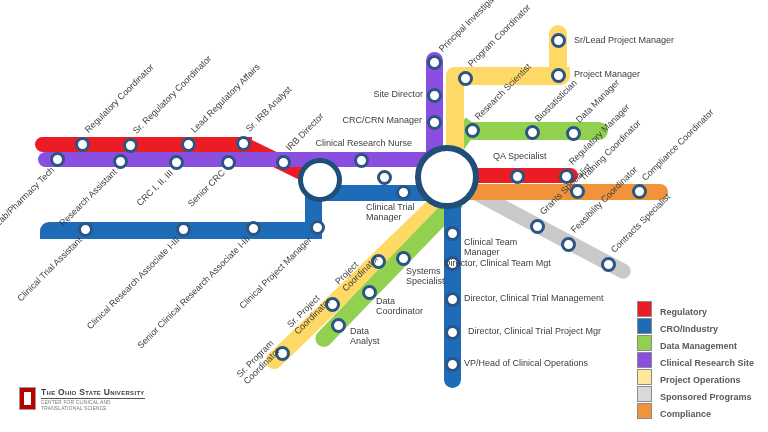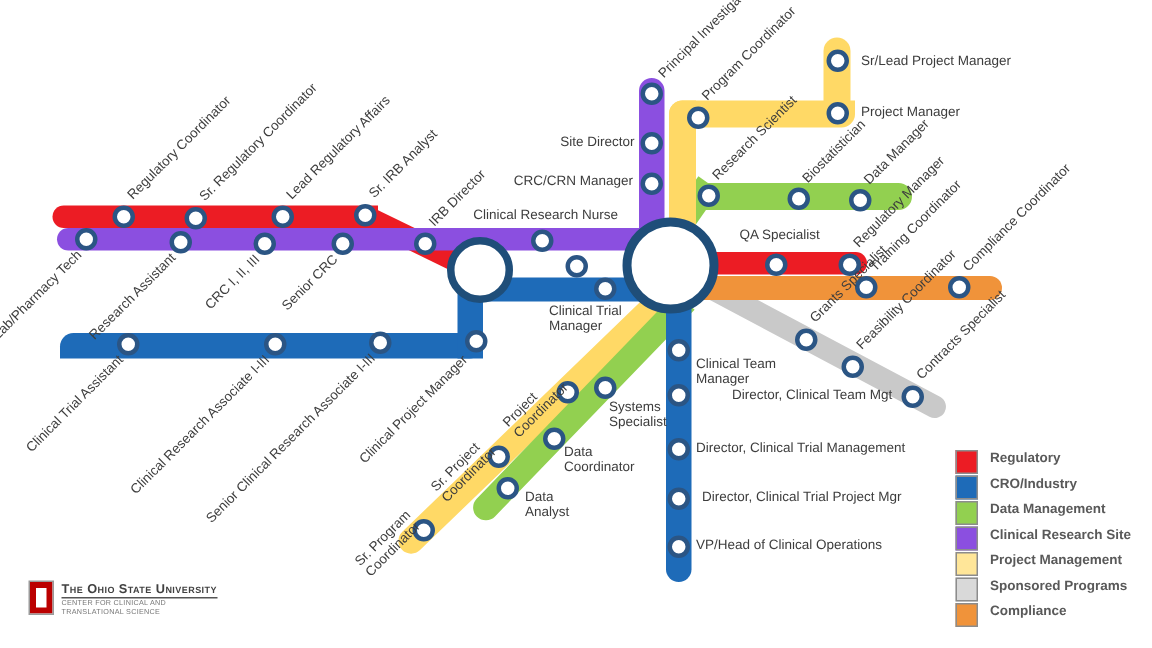--- a/index.html
+++ b/index.html
@@ -14,21 +14,21 @@
   .lbl.rot-ne{transform-origin:0 50%;transform:rotate(-45deg);margin-top:-5px;}
   .anchor{position:absolute;width:0;height:0;}
   .anchor .sw{position:absolute;right:0;top:-6px;white-space:pre;font-size:9px;
        color:#3d3d3d;line-height:1.08;text-align:left;
        transform-origin:100% 50%;transform:rotate(-45deg);}
   .anchor .hr{position:absolute;right:0;top:0;white-space:pre;font-size:9px;
        color:#3d3d3d;line-height:1.1;text-align:right;transform:translateY(-50%);}
   .lbl.hl{transform:translateY(-50%);}
   
   #legend{position:absolute;left:637px;top:300px;}
-  .leg-row{display:flex;align-items:flex-start;height:17px;}
+  .leg-row{display:flex;align-items:flex-end;height:17px;}
   .leg-box{width:15px;height:16px;border:1px solid #8c8c8c;box-sizing:border-box;flex:0 0 auto;}
   .leg-lab{font-size:9px;font-weight:bold;color:#595959;padding-left:8px;white-space:nowrap;}
   
   #logo{position:absolute;left:20px;top:387px;display:flex;}
   #blockO{width:7px;height:13px;border:4px solid #bb0000;outline:1px solid #9a9a9a;flex:0 0 auto;margin-top:1px;}
   #logo-text{padding-left:6px;}
   #logo-title{font-size:8.5px;font-weight:bold;color:#414141;font-variant:small-caps;
       letter-spacing:.3px;border-bottom:1.5px solid #555;padding-bottom:1px;white-space:nowrap;}
   .logo-sub{font-size:4.8px;color:#777;letter-spacing:.2px;white-space:nowrap;margin-top:1px;}
   #copyright{position:absolute;left:8px;top:409px;font-size:9.5px;color:#3a3a3a;white-space:nowrap;}
@@ -155,21 +155,21 @@
       <div class="anchor" style="left: 311px; top: 240px;">
         <div class="sw">Clinical Project Manager</div>
       </div>
       <div class="dot" style="left: 395.5px; top: 184.5px;"></div>
       <div class="lbl hl" style="left: 366px; top: 213px;">Clinical Trial
 Manager</div>
       <div class="dot" style="left: 444.5px; top: 225.5px;"></div>
       <div class="lbl hl" style="left: 464px; top: 248px;">Clinical Team
 Manager</div>
       <div class="dot" style="left: 444.5px; top: 255.5px;"></div>
-      <div class="lbl hl" style="left: 488px; top: 264px;">Director, Clinical Team Mgt</div>
+      <div class="lbl hl" style="left: 444px; top: 264px;">Director, Clinical Team Mgt</div>
       <div class="dot" style="left: 444.5px; top: 291.5px;"></div>
       <div class="lbl hl" style="left: 464px; top: 299px;">Director, Clinical Trial Management</div>
       <div class="dot" style="left: 444.5px; top: 324.5px;"></div>
       <div class="lbl hl" style="left: 468px; top: 332px;">Director, Clinical Trial Project Mgr</div>
       <div class="dot" style="left: 444.5px; top: 356.5px;"></div>
       <div class="lbl hl" style="left: 464px; top: 364px;">VP/Head of Clinical Operations</div>
       <div class="dot" style="left: 569.5px; top: 183.5px;"></div>
       <div class="lbl rot-ne" style="left: 582px; top: 180px;">Training Coordinator</div>
       <div class="dot" style="left: 631.5px; top: 183.5px;"></div>
       <div class="lbl rot-ne" style="left: 644px; top: 180px;">Compliance Coordinator</div>
@@ -193,21 +193,21 @@
       <div class="leg-row">
         <div class="leg-box" style="background: rgb(146, 208, 80);"></div>
         <div class="leg-lab">Data Management</div>
       </div>
       <div class="leg-row">
         <div class="leg-box" style="background: rgb(139, 79, 224);"></div>
         <div class="leg-lab">Clinical Research Site</div>
       </div>
       <div class="leg-row">
         <div class="leg-box" style="background: rgb(255, 230, 153);"></div>
-        <div class="leg-lab">Project Management</div>
+        <div class="leg-lab">Project Operations</div>
       </div>
       <div class="leg-row">
         <div class="leg-box" style="background: rgb(217, 217, 217);"></div>
         <div class="leg-lab">Sponsored  Programs</div>
       </div>
       <div class="leg-row">
         <div class="leg-box" style="background: rgb(240, 147, 58);"></div>
         <div class="leg-lab">Compliance</div>
       </div>
     </div>

